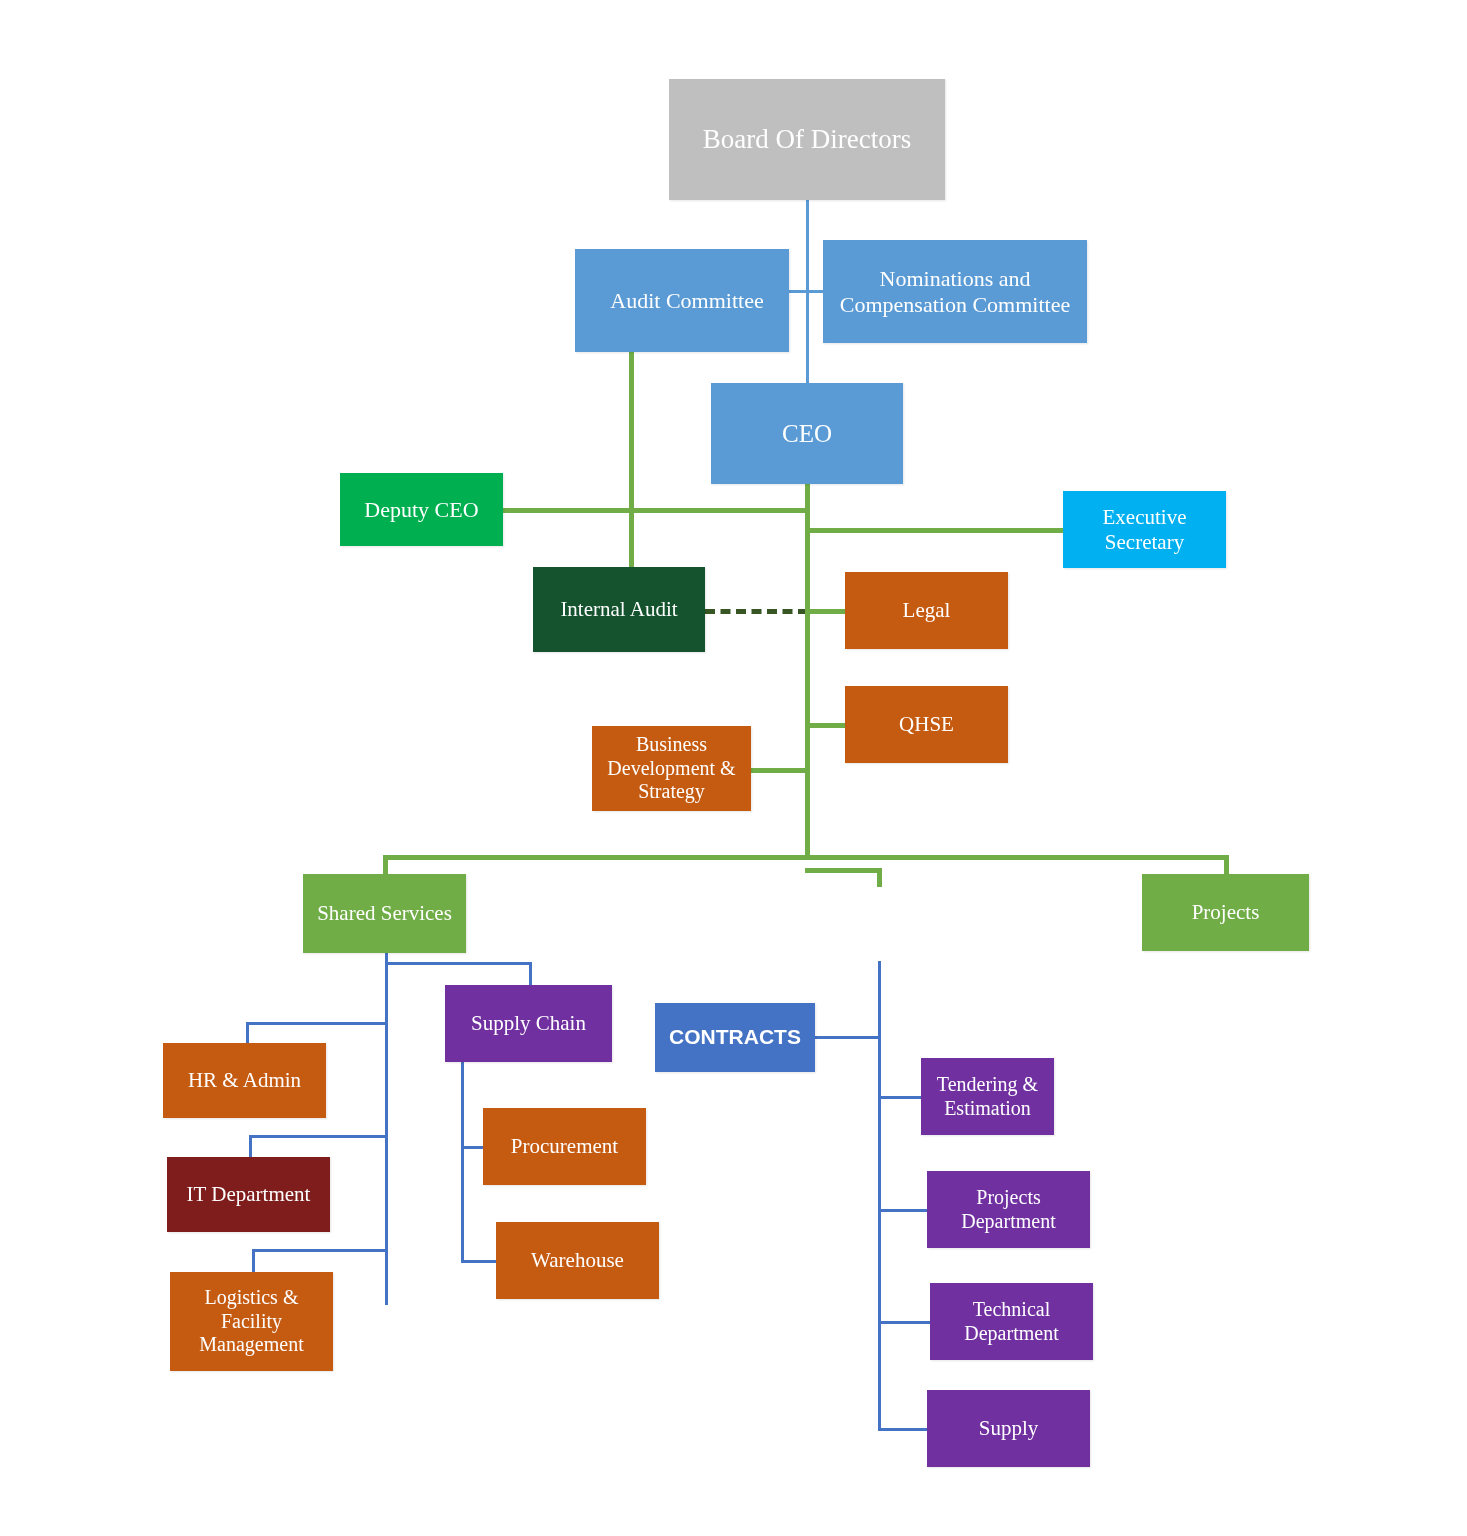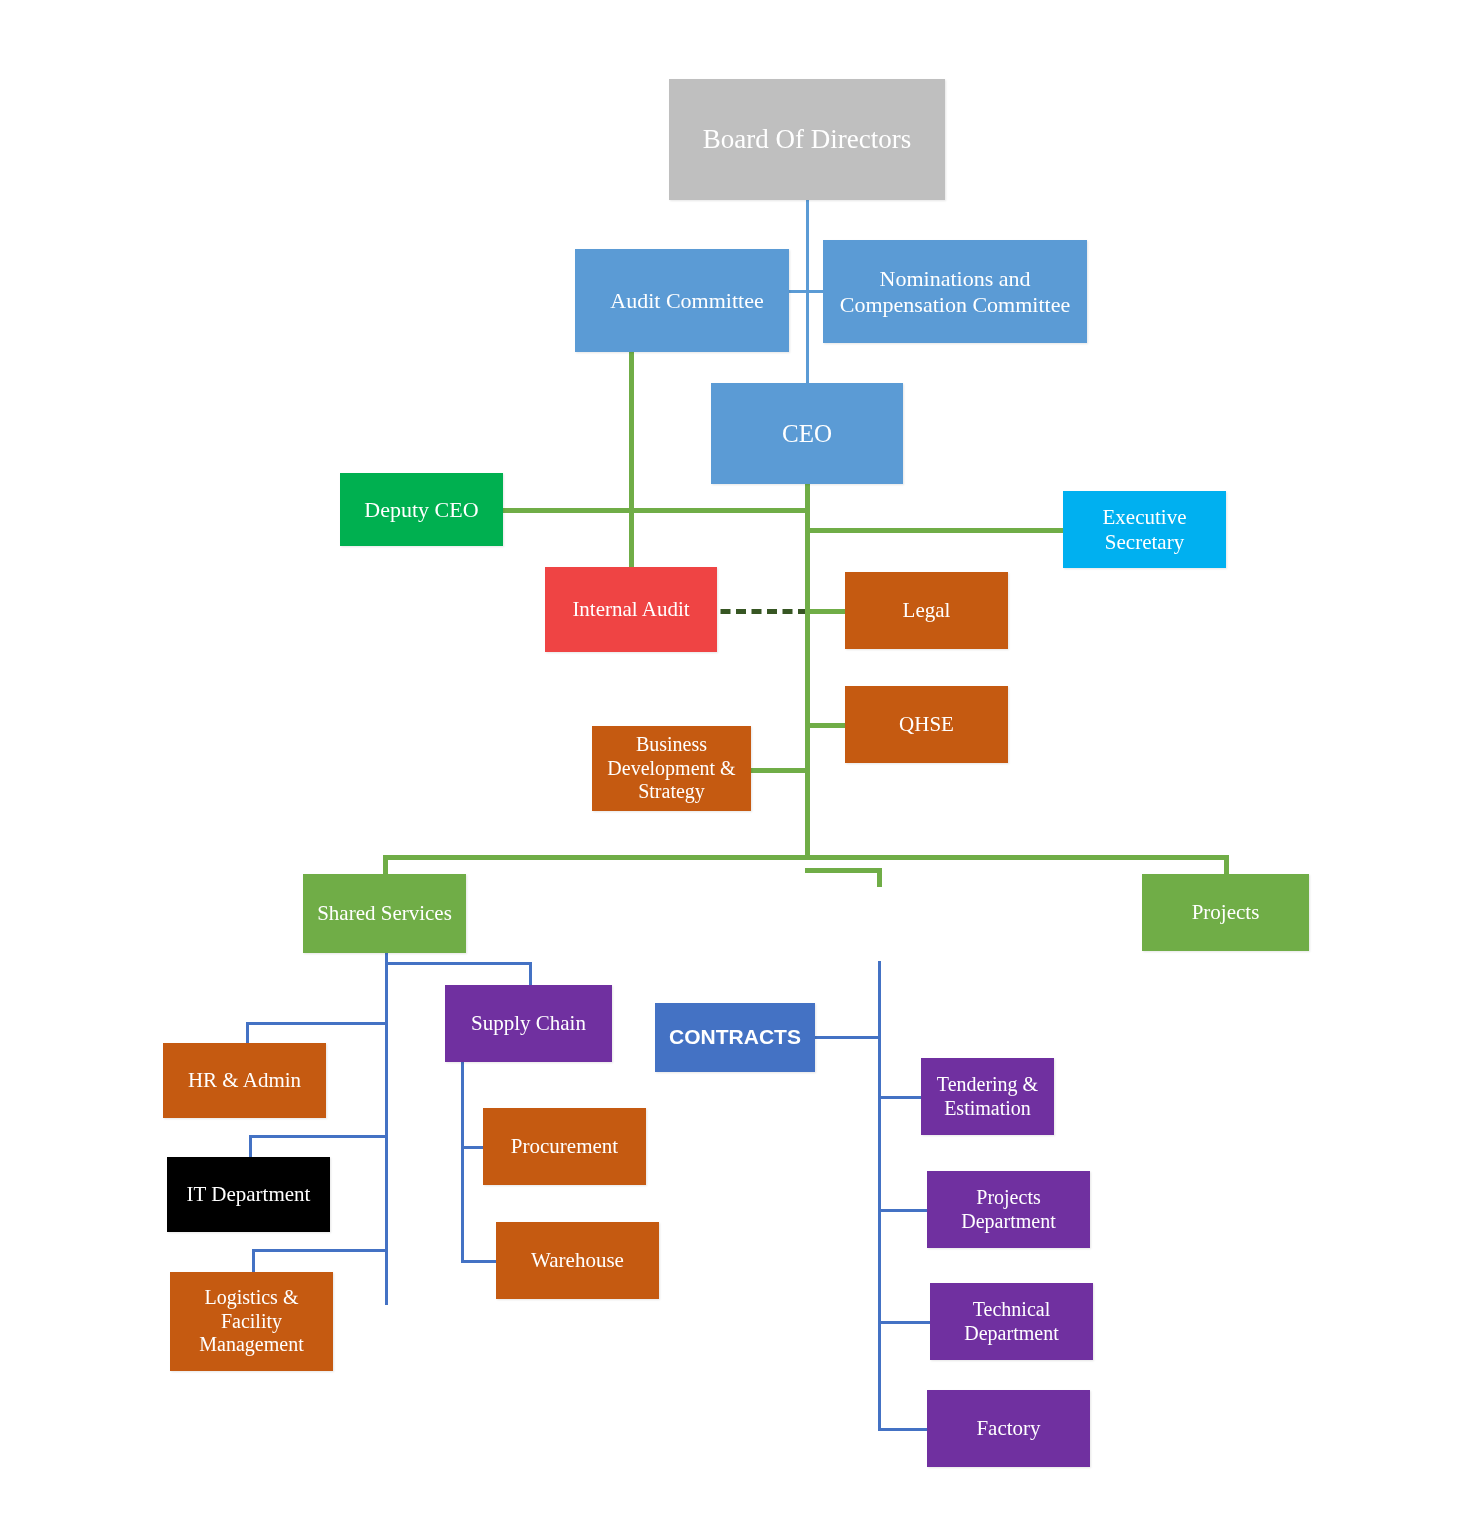--- a/index.html
+++ b/index.html
@@ -104,48 +104,48 @@
   <div class="node" style="left:575px; top:249px; width:214px; height:103px; background:#5B9BD5; font-size:22px;padding-left:16px;">Audit Committee</div>
 
   <div class="node" style="left:823px; top:240px; width:264px; height:103px; background:#5B9BD5; font-size:22px;">Nominations and Compensation Committee</div>
 
   <div class="node" style="left:711px; top:383px; width:192px; height:101px; background:#5B9BD5; font-size:25px;">CEO</div>
 
   <div class="node" style="left:340px; top:473px; width:163px; height:73px; background:#00B050; font-size:22px;">Deputy CEO</div>
 
   <div class="node" style="left:1063px; top:491px; width:163px; height:77px; background:#00B0F0; font-size:21px;">Executive Secretary</div>
 
-  <div class="node" style="left:533px; top:567px; width:172px; height:85px; background:#ef4444; font-size:21px;margin-left:12px;">Internal Audit</div>
+  <div class="node" style="left:533px; top:567px; width:172px; height:85px; background:#14532d; font-size:21px;">Internal Audit</div>
 
   <div class="node" style="left:845px; top:572px; width:163px; height:77px; background:#C55A11; font-size:21px;">Legal</div>
 
   <div class="node" style="left:845px; top:686px; width:163px; height:77px; background:#C55A11; font-size:21px;">QHSE</div>
 
   <div class="node" style="left:592px; top:726px; width:159px; height:85px; background:#C55A11; font-size:20px;">Business Development &amp; Strategy</div>
 
   <div class="node" style="left:303px; top:874px; width:163px; height:79px; background:#70AD47; font-size:21px;">Shared Services</div>
 
 
   <div class="node" style="left:1142px; top:874px; width:167px; height:77px; background:#70AD47; font-size:21px;">Projects</div>
 
   <div class="node" style="left:445px; top:985px; width:167px; height:77px; background:#7030A0; font-size:21px;">Supply Chain</div>
 
   <div class="node" style="left:655px; top:1003px; width:160px; height:69px; background:#4472C4; font-size:21px; font-weight:bold; font-family:'Liberation Sans', sans-serif;">CONTRACTS</div>
 
   <div class="node" style="left:163px; top:1043px; width:163px; height:75px; background:#C55A11; font-size:21px;">HR &amp; Admin</div>
 
-  <div class="node" style="left:167px; top:1157px; width:163px; height:75px; background:#000000; font-size:21px;">IT Department</div>
+  <div class="node" style="left:167px; top:1157px; width:163px; height:75px; background:#7f1d1d; font-size:21px;">IT Department</div>
 
   <div class="node" style="left:170px; top:1272px; width:163px; height:99px; background:#C55A11; font-size:20px;">Logistics &amp; Facility Management</div>
 
   <div class="node" style="left:483px; top:1108px; width:163px; height:77px; background:#C55A11; font-size:21px;">Procurement</div>
 
   <div class="node" style="left:496px; top:1222px; width:163px; height:77px; background:#C55A11; font-size:21px;">Warehouse</div>
 
   <div class="node" style="left:921px; top:1058px; width:133px; height:77px; background:#7030A0; font-size:20px;">Tendering &amp; Estimation</div>
 
   <div class="node" style="left:927px; top:1171px; width:163px; height:77px; background:#7030A0; font-size:20px;">Projects Department</div>
 
   <div class="node" style="left:930px; top:1283px; width:163px; height:77px; background:#7030A0; font-size:20px;">Technical Department</div>
 
-  <div class="node" style="left:927px; top:1390px; width:163px; height:77px; background:#7030A0; font-size:21px;">Factory</div>
+  <div class="node" style="left:927px; top:1390px; width:163px; height:77px; background:#7030A0; font-size:21px;">Supply</div>
 
 </div>
 
 </body></html>

